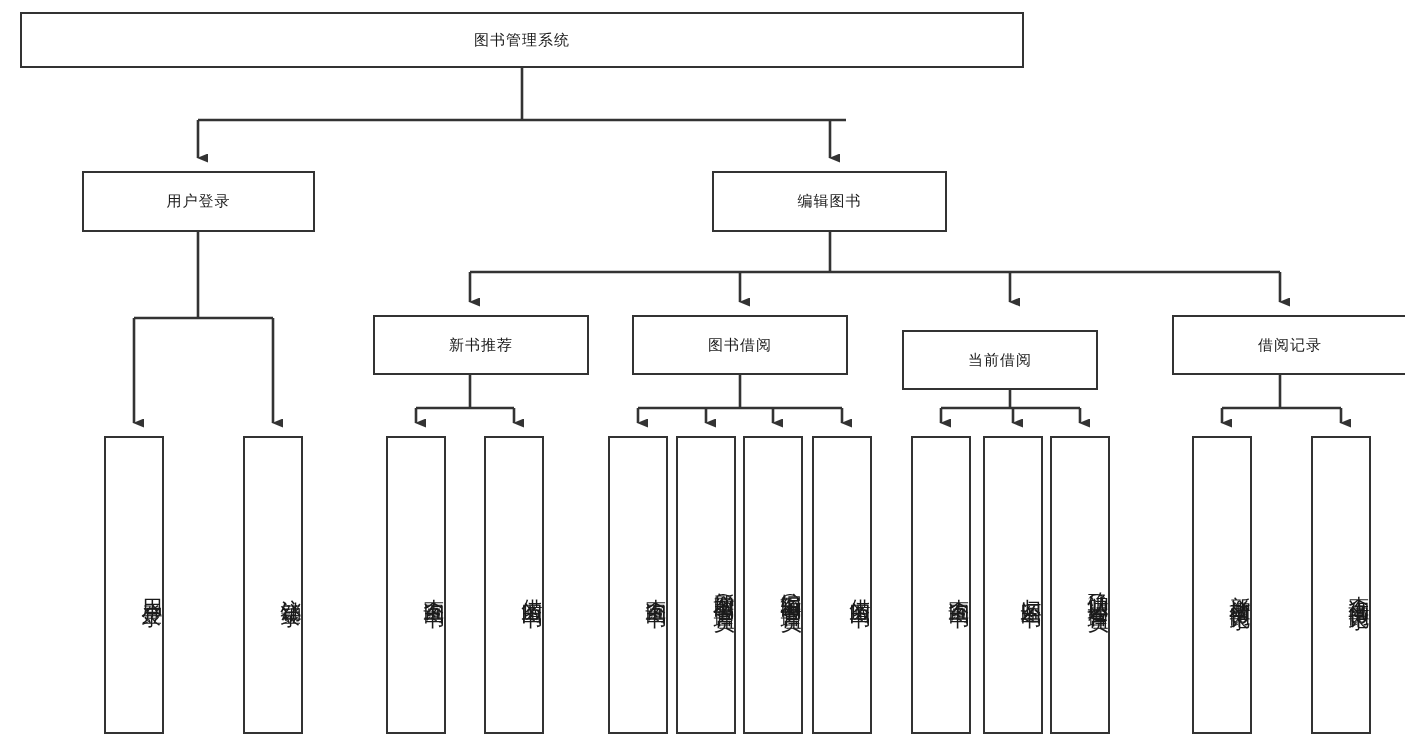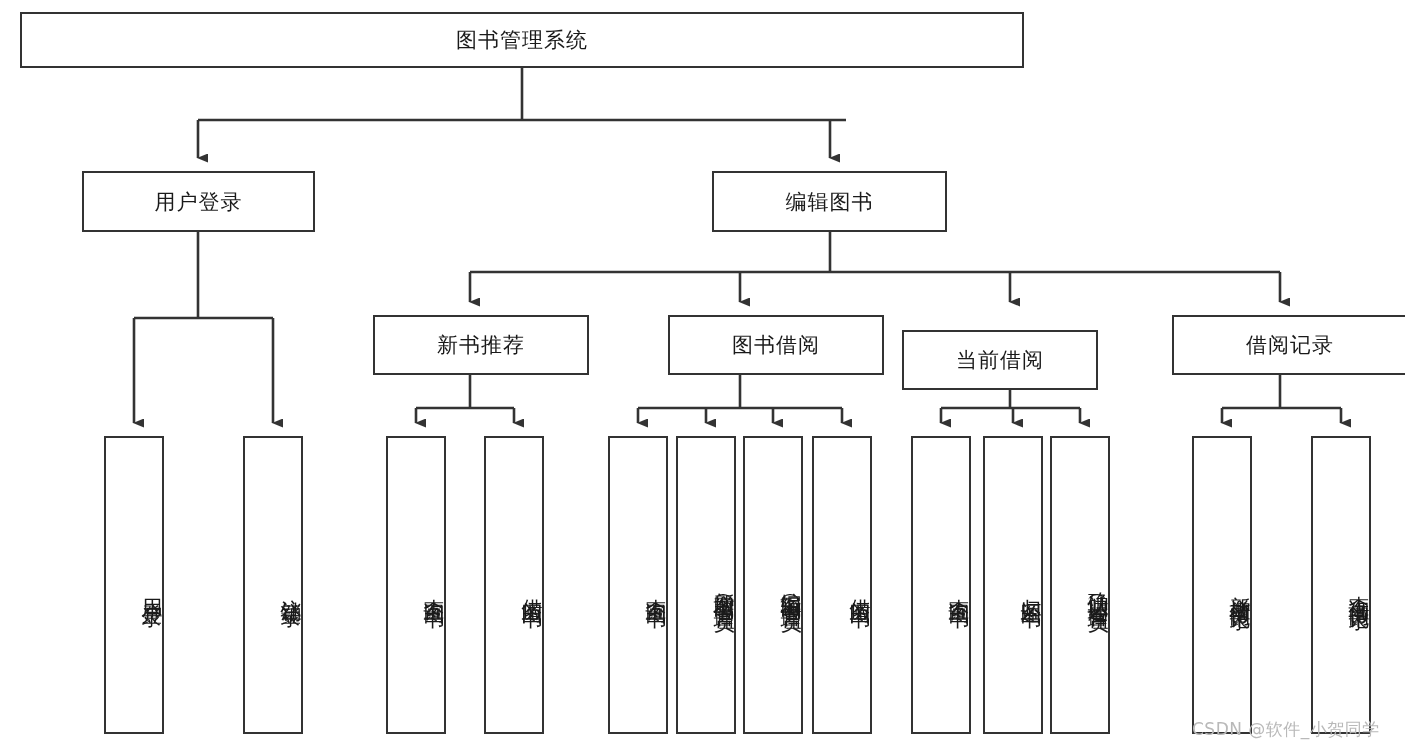--- a/index.html
+++ b/index.html
@@ -27,21 +27,21 @@
     position: absolute;
     box-sizing: border-box;
     background: #ffffff;
     border: 2.5px solid #333333;
     display: flex;
     align-items: center;
     justify-content: center;
     color: #1a1a1a;
   }
   .node-h {
-    font-size: 21px;
+    font-size: 15px;
     letter-spacing: 1px;
     white-space: nowrap;
   }
   .node-v {
     writing-mode: vertical-rl;
     text-orientation: upright;
     font-size: 21px;
     letter-spacing: 3px;
     line-height: 1;
     padding-top: 6px;
@@ -136,21 +136,21 @@
   <div class="node node-h" style="left:82px; top:171px; width:233px; height:61px;">
     <span>用户登录</span>
   </div>
   <div class="node node-h" style="left:712px; top:171px; width:235px; height:61px;">
     <span>编辑图书</span>
   </div>
 
   <div class="node node-h" style="left:362px; top:315px; width:216px; height:60px;margin-left:11px;">
     <span>新书推荐</span>
   </div>
-  <div class="node node-h" style="left:668px; top:315px; width:216px; height:60px;">
+  <div class="node node-h" style="left:632px; top:315px; width:216px; height:60px;">
     <span>图书借阅</span>
   </div>
   <div class="node node-h" style="left:902px; top:330px; width:196px; height:60px;">
     <span>当前借阅</span>
   </div>
   <div class="node node-h" style="left:1172px; top:315px; width:236px; height:60px;">
     <span>借阅记录</span>
   </div>
 
   <div class="node node-v" style="left:104px; top:436px; width:60px; height:298px;">
@@ -186,15 +186,14 @@
   <div class="node node-v" style="left:1050px; top:436px; width:60px; height:298px;">
     <span class="vtext">确认归还（管理员）</span>
   </div>
   <div class="node node-v" style="left:1192px; top:436px; width:60px; height:298px;">
     <span class="vtext">新增借阅记录</span>
   </div>
   <div class="node node-v" style="left:1311px; top:436px; width:60px; height:298px;">
     <span class="vtext">查询借阅记录</span>
   </div>
 
-  <div class="watermark" style="left:1192px; top:718px;">CSDN @软件_小贺同学</div>
 
 </div>
 
 </body></html>

